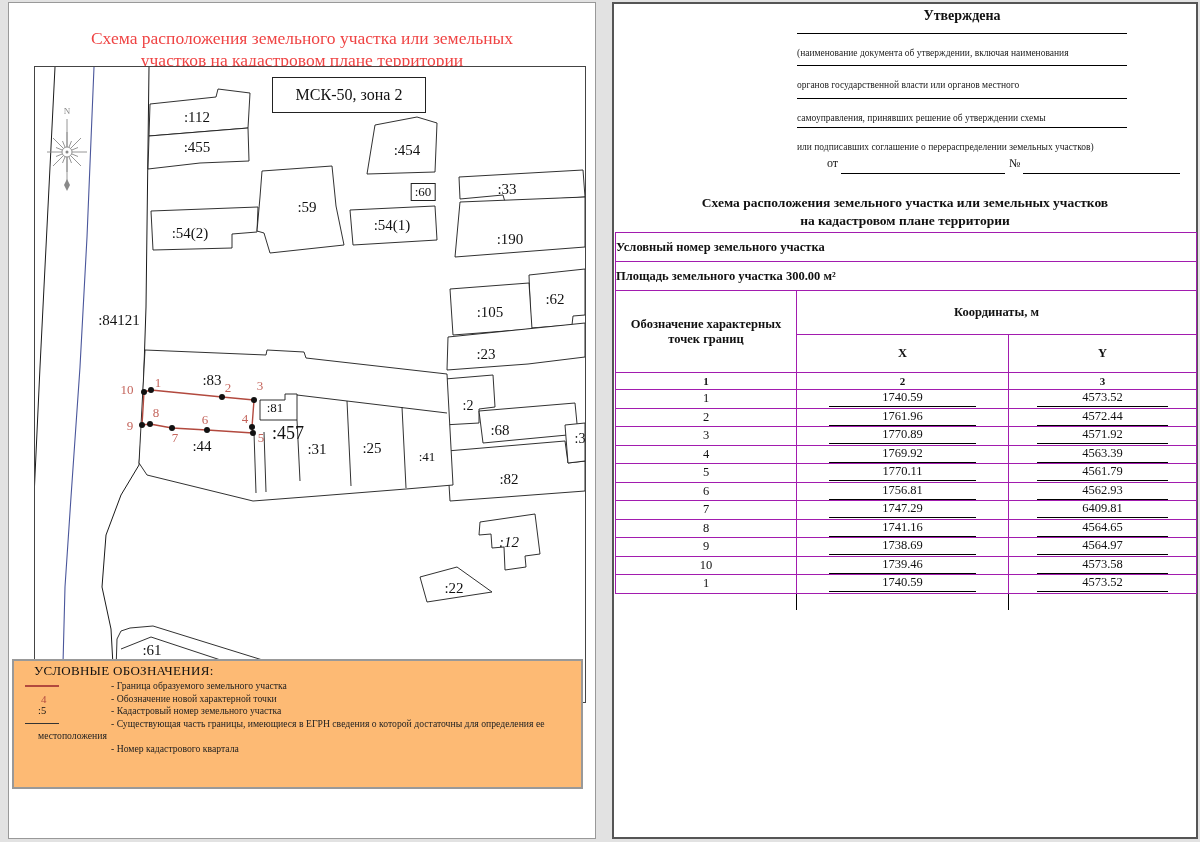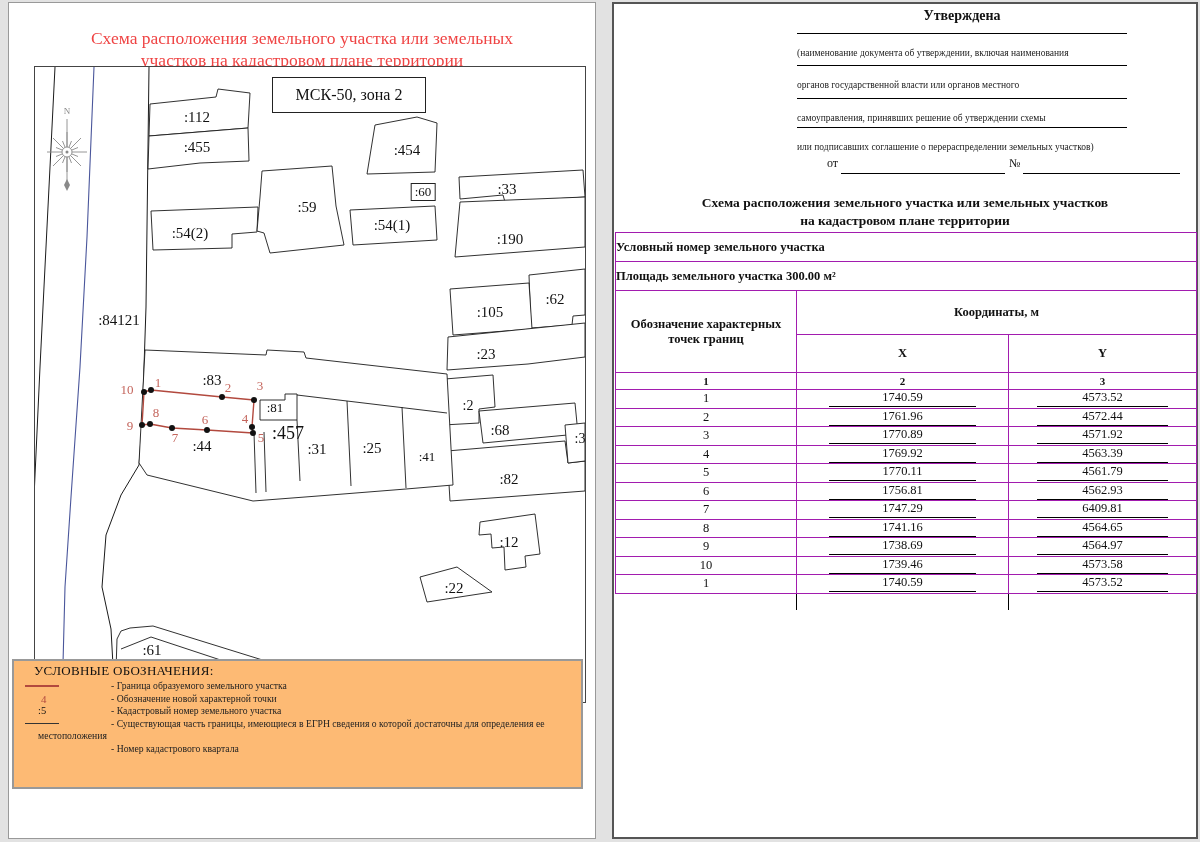--- a/index.html
+++ b/index.html
@@ -154,21 +154,21 @@
         <div class="maplabel" style="left: 357px; top: 158px;">:54(1)</div>
         <div class="maplabel" style="left: 472px; top: 122px;">:33</div>
         <div class="maplabel" style="left: 475px; top: 172px;">:190</div>
         <div class="maplabel" style="left: 520px; top: 232px;">:62</div>
         <div class="maplabel" style="left: 455px; top: 245px;">:105</div>
         <div class="maplabel" style="left: 451px; top: 287px;">:23</div>
         <div class="maplabel" style="font-size: 14px; left: 433px; top: 339px;">:2</div>
         <div class="maplabel" style="left: 465px; top: 363px;">:68</div>
         <div class="maplabel" style="font-size: 14px; left: 545px; top: 372px;">:3</div>
         <div class="maplabel" style="left: 474px; top: 412px;">:82</div>
-        <div class="maplabel" style="left: 474px; top: 475px;">:12</div>
+        <div class="maplabel" style="left: 474px; top: 475px; font-style: italic;">:12</div>
         <div class="maplabel" style="left: 419px; top: 521px;">:22</div>
         <div class="maplabel" style="left: 117px; top: 583px;">:61</div>
         <div class="maplabel" style="left: 84px; top: 253px;">:84121</div>
         <div class="maplabel" style="left: 177px; top: 313px;">:83</div>
         <div class="maplabel" style="left: 167px; top: 379px;">:44</div>
         <div class="maplabel" style="font-size: 13px; left: 240px; top: 341px;">:81</div>
         <div class="maplabel" style="font-size: 18px; left: 253px; top: 366px;">:457</div>
         <div class="maplabel" style="left: 282px; top: 382px;">:31</div>
         <div class="maplabel" style="left: 337px; top: 381px;">:25</div>
         <div class="maplabel" style="font-size: 13px; left: 392px; top: 390px;">:41</div>

